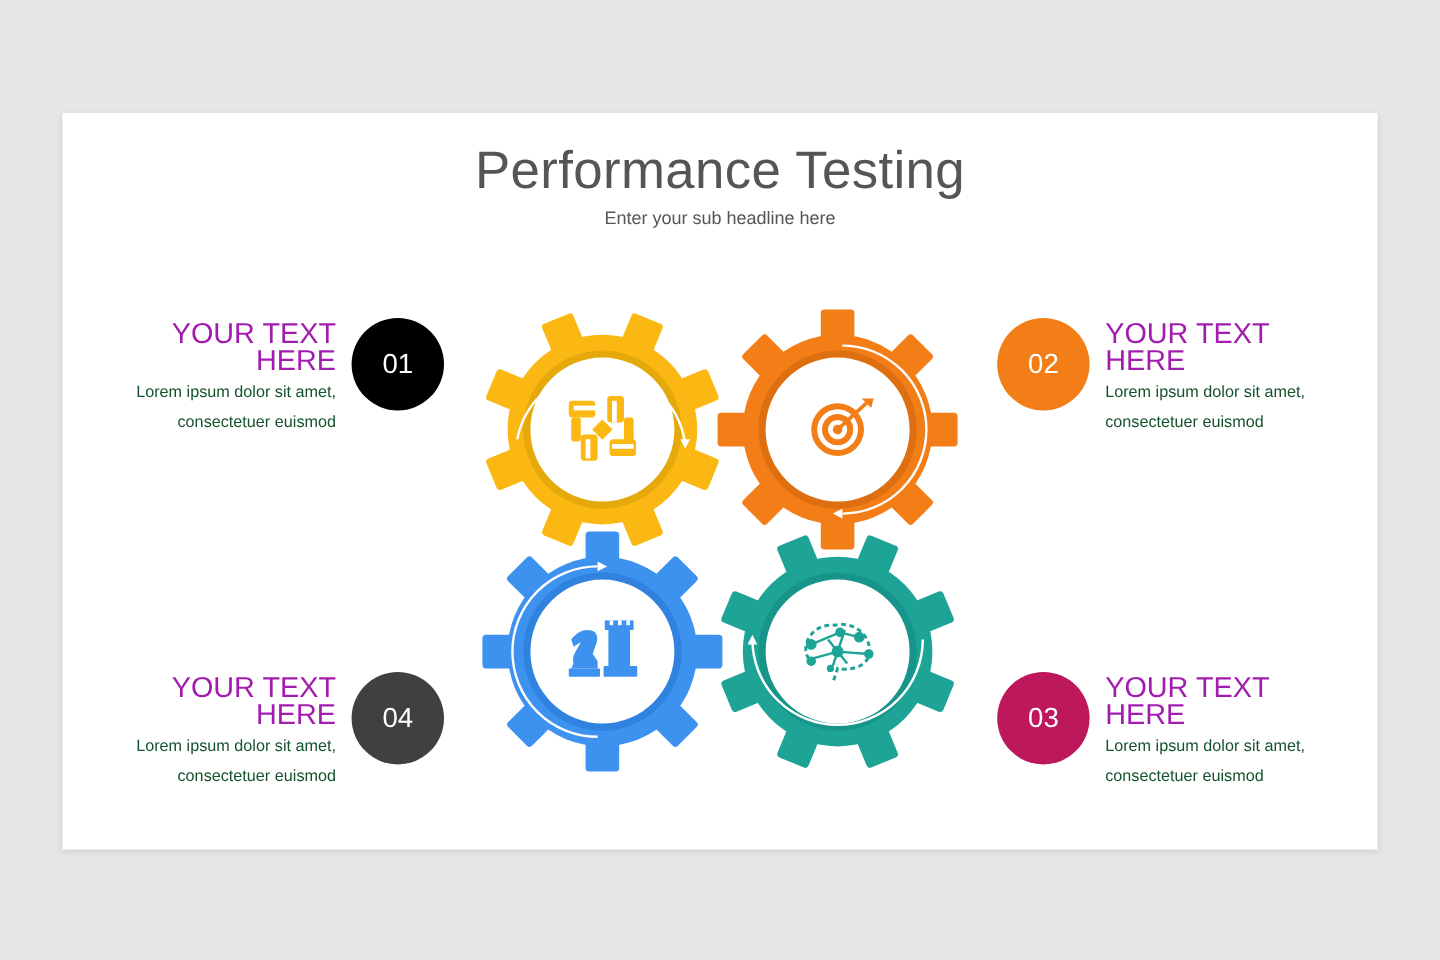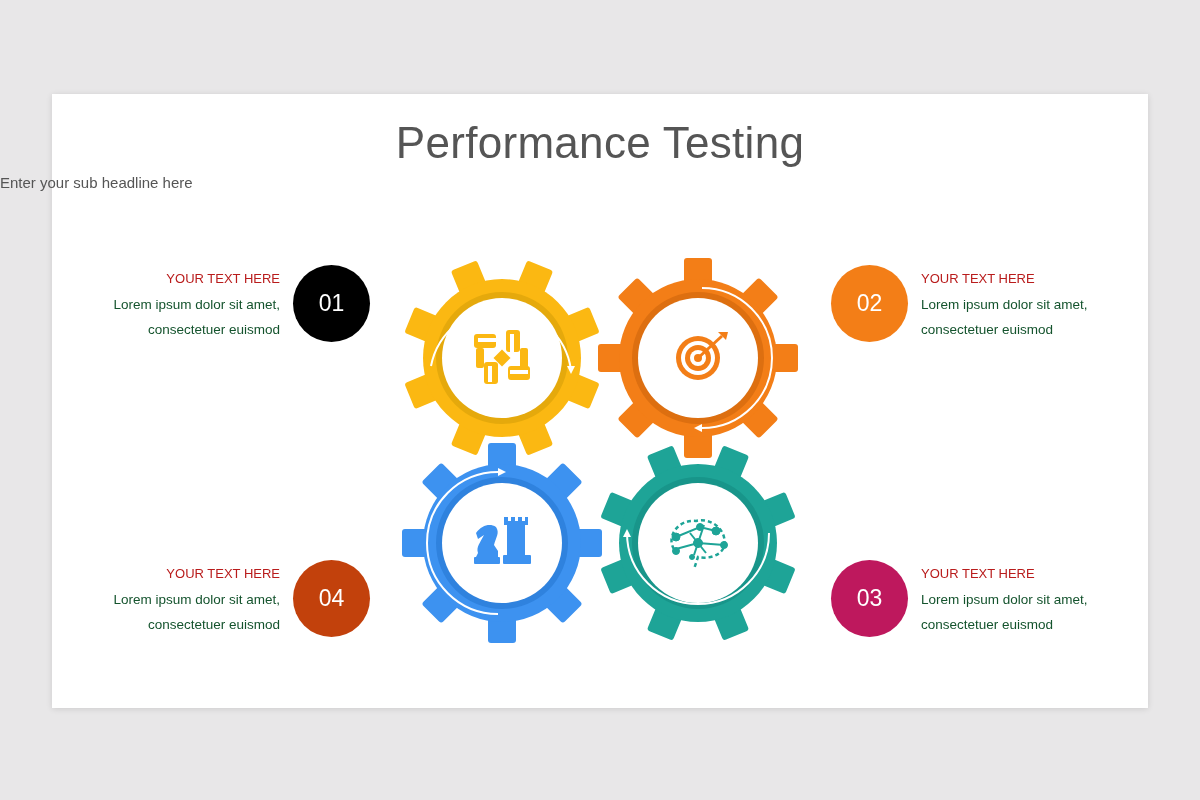--- a/index.html
+++ b/index.html
@@ -1,21 +1,21 @@
 <!DOCTYPE html>
 <html><head>
 <meta charset="utf-8">
 <style>
   html, body { margin:0; padding:0; }
   body { width:1200px; height:800px; background:#e8e7e8; position:relative; overflow:hidden; font-family:"Liberation Sans", sans-serif; }
   .slide { position:absolute; left:52px; top:94px; width:1096px; height:614px; background:#ffffff; box-shadow:0 1px 6px rgba(0,0,0,0.12); }
   .title { position:absolute; left:0; top:118px; width:1200px; text-align:center; font-size:44px; color:#555555; letter-spacing:0.3px; }
-  .subtitle { position:absolute; left:0; top:174px; width:1200px; text-align:left; font-size:15px; color:#555555; }
+  .subtitle { position:absolute; left:0; top:174px; width:1200px; text-align:center; font-size:15px; color:#555555; }
   .block { position:absolute; width:200px; }
-  .block .head { font-size:13px; color:#b91c1c; line-height:22px; }
+  .block .head { font-size:24px; color:#a21caf; line-height:22px; }
   .block .body { font-size:13.5px; color:#14532d; line-height:25px; margin-top:2px; }
   .block.left { text-align:right; }
   .block.right { text-align:left; }
   .badge { position:absolute; width:77px; height:77px; border-radius:50%; color:#fff; font-size:23px; display:flex; align-items:center; justify-content:center; }
   svg.gears { position:absolute; left:0; top:0; }
 </style>
 </head>
 <body>
 
 <div class="slide"></div>
@@ -35,21 +35,21 @@
   <div class="body">Lorem ipsum dolor sit amet,</div>
   <div class="body" style="margin-top:0">consectetuer euismod</div>
 </div>
 <div class="badge" style="left:831px; top:265px; background:#f37e17;text-align:center;">02</div>
 
 <div class="block left" style="left:80px; top:563px;">
   <div class="head">YOUR TEXT HERE</div>
   <div class="body">Lorem ipsum dolor sit amet,</div>
   <div class="body" style="margin-top:0">consectetuer euismod</div>
 </div>
-<div class="badge" style="left:293px; top:560px; background:#c2410c;">04</div>
+<div class="badge" style="left:293px; top:560px; background:#404040;">04</div>
 
 <div class="block right" style="left:921px; top:563px;">
   <div class="head">YOUR TEXT HERE</div>
   <div class="body">Lorem ipsum dolor sit amet,</div>
   <div class="body" style="margin-top:0">consectetuer euismod</div>
 </div>
 <div class="badge" style="left:831px; top:560px; background:#be185d;">03</div>
 
 <svg class="gears" width="1200" height="800" viewBox="0 0 1200 800">
   <defs>

